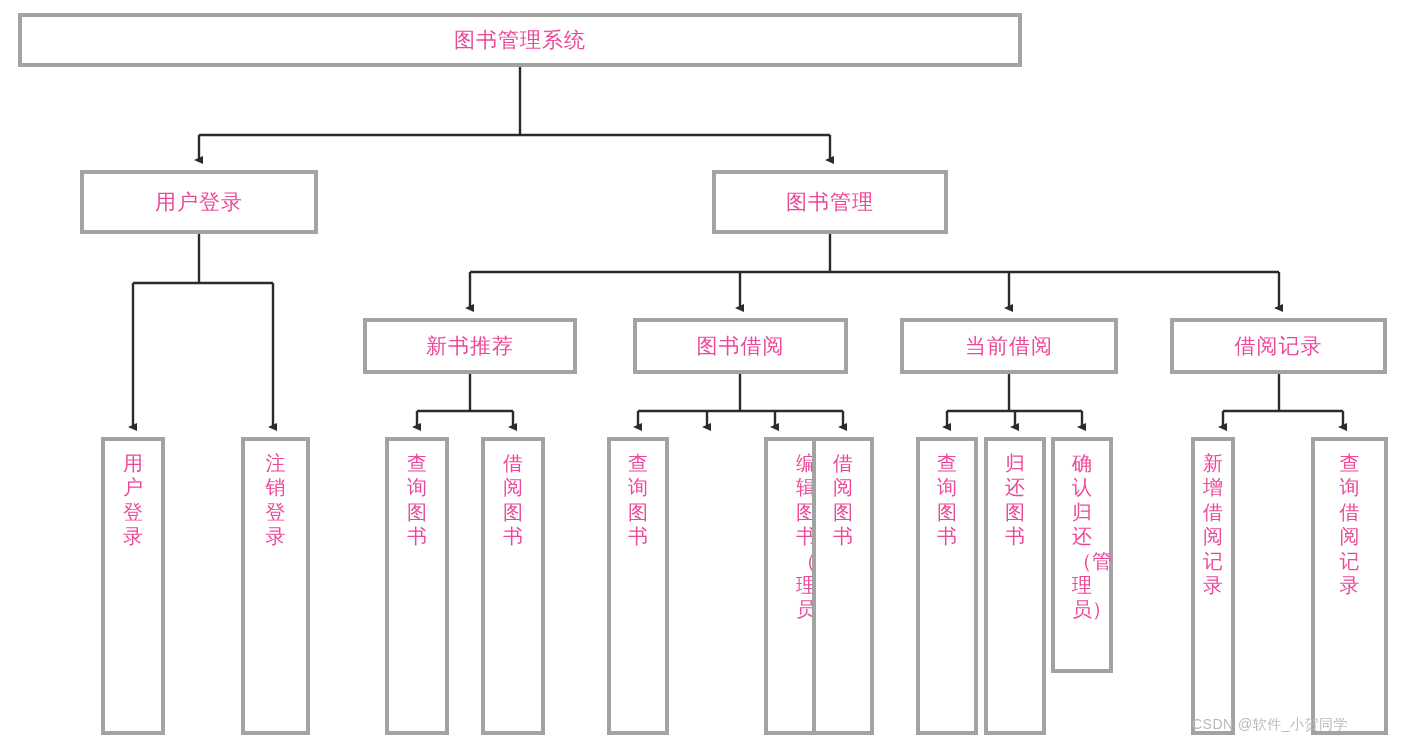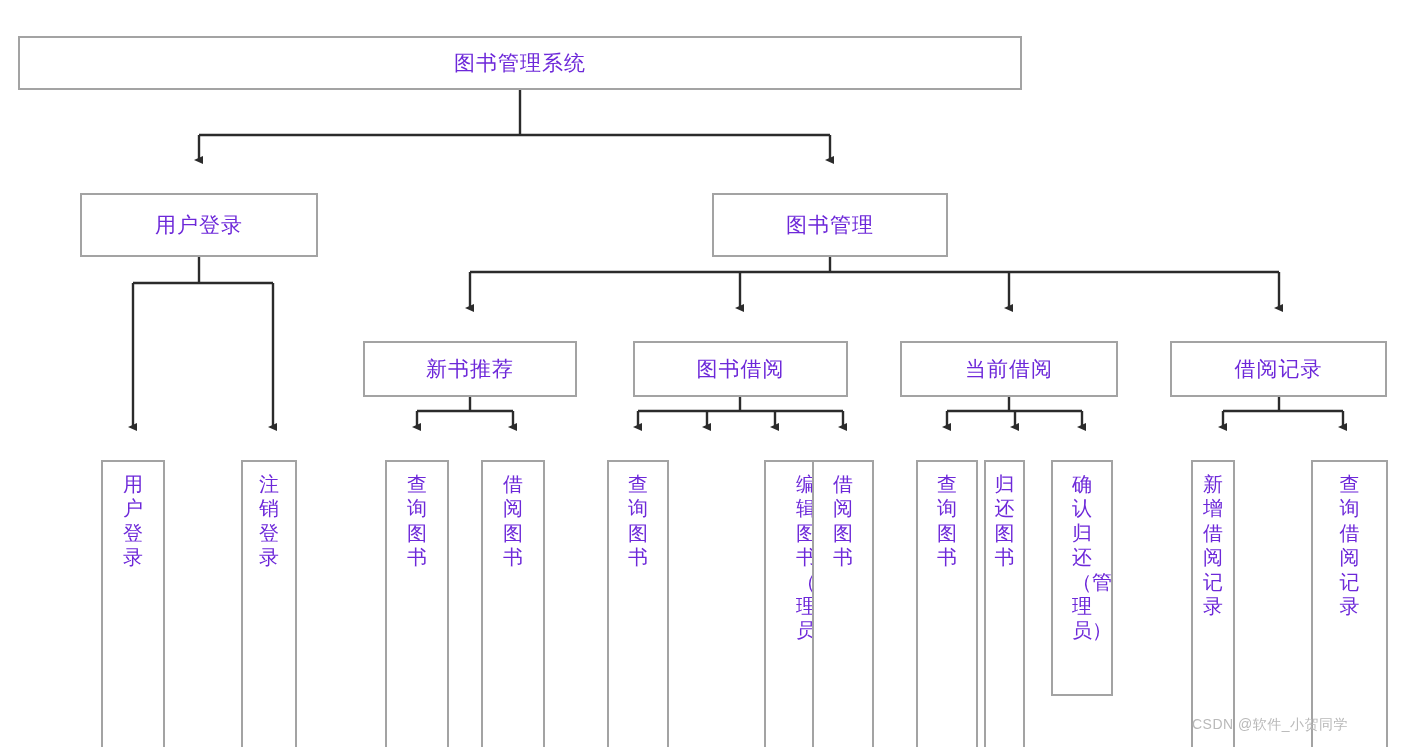--- a/index.html
+++ b/index.html
@@ -22,27 +22,26 @@
     position: absolute;
     left: 0;
     top: 0;
     width: 1405px;
     height: 747px;
     pointer-events: none;
   }
   .node {
     position: absolute;
     box-sizing: border-box;
-    border: 2px solid #a3a3a3;
+    border: 4px solid #a3a3a3;
     background: #ffffff;
     display: flex;
     align-items: center;
     justify-content: center;
-    color: #6d28d9;
-    margin-top: 23px;
+    color: #ec4899;
   }
   .node.horizontal .node-label {
     font-size: 21px;
     line-height: 1.1;
     letter-spacing: 1px;
     white-space: nowrap;
   }
   .node.vertical {
     align-items: flex-start;
     justify-content: center;
@@ -141,21 +140,21 @@
   <div class="node horizontal" style="left:900px; top:318px; width:218px; height:56px;">
     <span class="node-label">当前借阅</span>
   </div>
   <div class="node horizontal" style="left:1170px; top:318px; width:217px; height:56px;">
     <span class="node-label">借阅记录</span>
   </div>
 
   <div class="node vertical" style="left:101px; top:437px; width:64px; height:298px;">
     <span class="node-label">用户登录</span>
   </div>
-  <div class="node vertical" style="left:241px; top:437px; width:56px; height:298px;">
+  <div class="node vertical" style="left:241px; top:437px; width:69px; height:298px;">
     <span class="node-label">注销登录</span>
   </div>
 
   <div class="node vertical" style="left:385px; top:437px; width:64px; height:298px;">
     <span class="node-label">查询图书</span>
   </div>
   <div class="node vertical" style="left:481px; top:437px; width:64px; height:298px;">
     <span class="node-label">借阅图书</span>
   </div>
 
@@ -165,21 +164,21 @@
   <div class="node vertical" style="left:764px; top:437px; width:84px; height:298px;">
     <span class="node-label">编辑图书（管理员）</span>
   </div>
   <div class="node vertical" style="left:812px; top:437px; width:62px; height:298px;">
     <span class="node-label">借阅图书</span>
   </div>
 
   <div class="node vertical" style="left:916px; top:437px; width:62px; height:298px;">
     <span class="node-label">查询图书</span>
   </div>
-  <div class="node vertical" style="left:984px; top:437px; width:41px; height:298px;">
+  <div class="node vertical" style="left:984px; top:437px; width:62px; height:298px;">
     <span class="node-label">归还图书</span>
   </div>
   <div class="node vertical" style="left:1051px; top:437px; width:62px; height:236px;">
     <span class="node-label">确认归还（管理员）</span>
   </div>
 
   <div class="node vertical" style="left:1191px; top:437px; width:44px; height:298px;">
     <span class="node-label">新增借阅记录</span>
   </div>
   <div class="node vertical" style="left:1311px; top:437px; width:77px; height:298px;">

